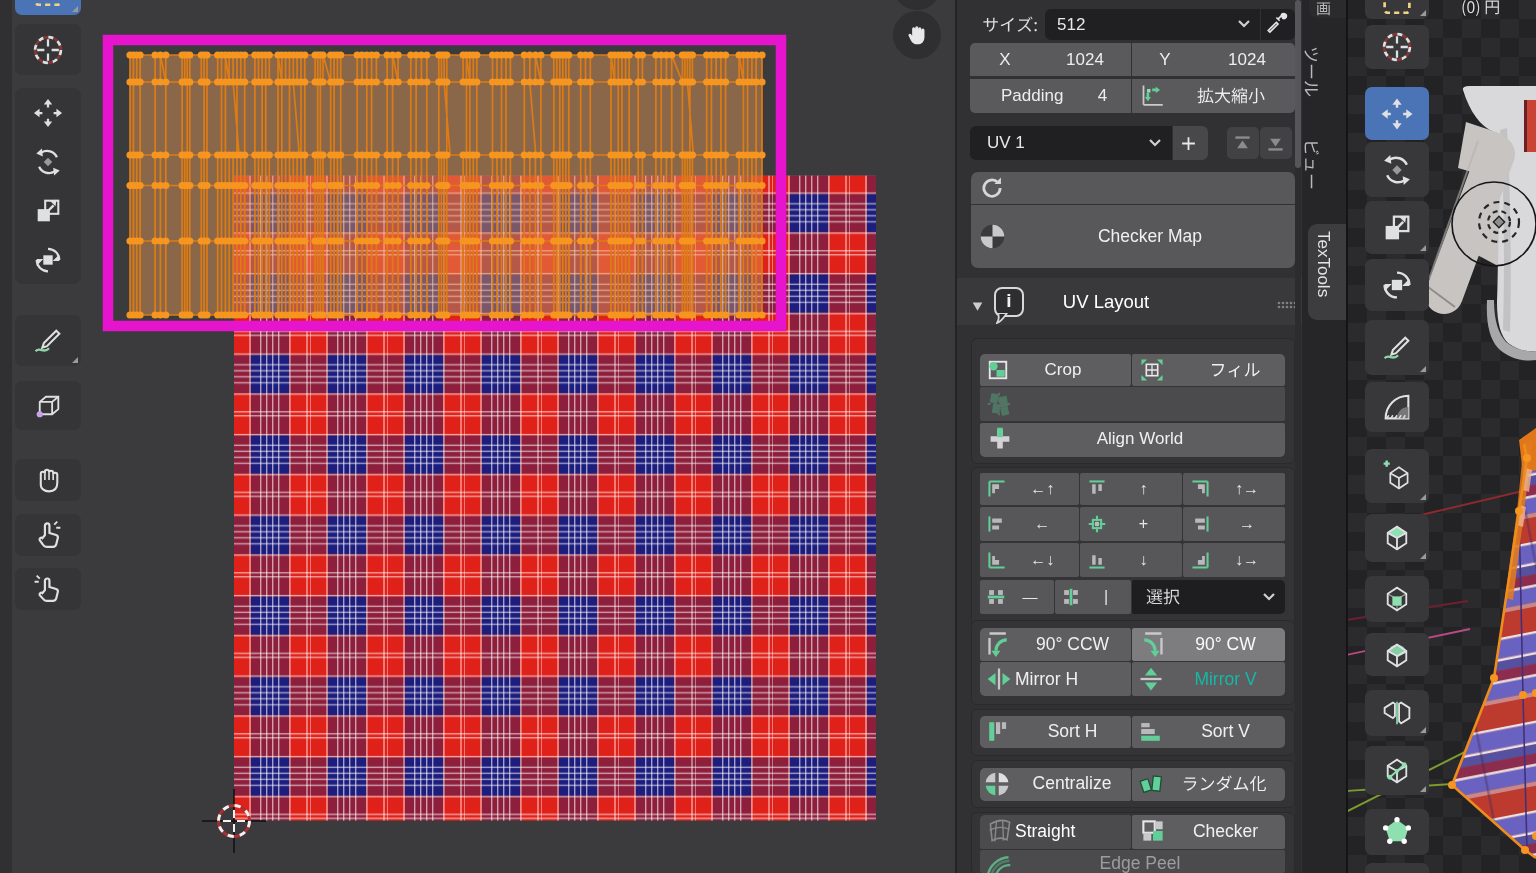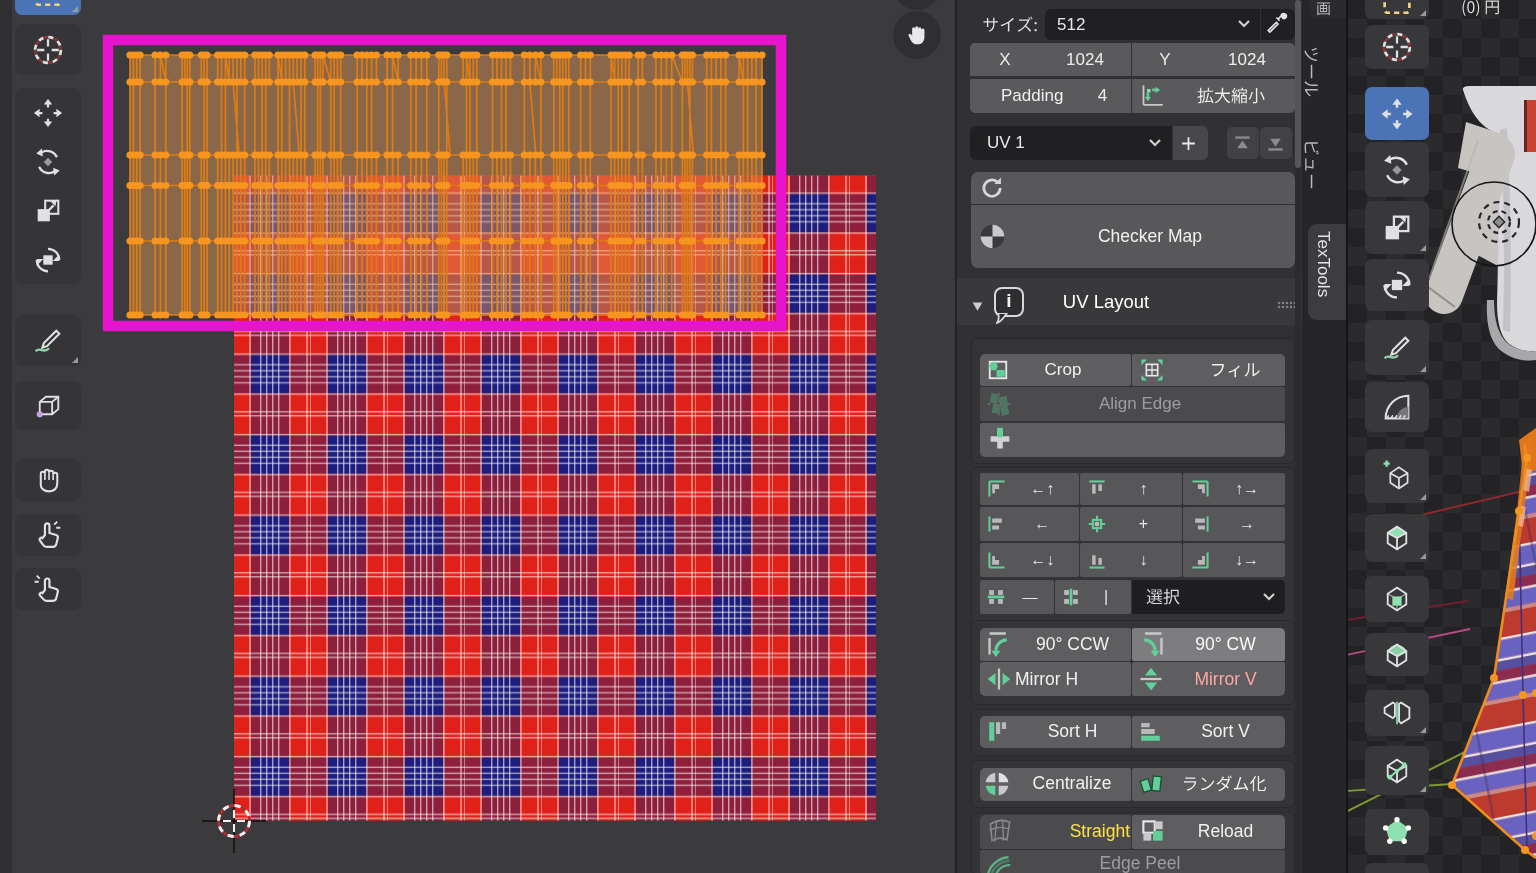--- a/index.html
+++ b/index.html
@@ -882,26 +882,26 @@
     <div class="abs" style="left:980px;top:387px;width:305px;height:34px;background:#4b4b4e;border-radius:2px"></div>
     <svg class="abs" style="left:984px;top:389px" width="30" height="30" viewBox="0 0 32 32">
       <g opacity="0.65">
         <rect x="7" y="5" width="8" height="10" fill="#4f8f6e" transform="rotate(12 11 10)"></rect>
         <rect x="16" y="8" width="9" height="11" fill="#4f8f6e" transform="rotate(-10 20 13)"></rect>
         <rect x="9" y="16" width="8" height="10" fill="#4f8f6e" transform="rotate(8 13 21)"></rect>
         <rect x="18" y="19" width="8" height="9" fill="#4f8f6e" transform="rotate(-14 22 23)"></rect>
         <path d="M4 16h24M16 4v24" stroke="#777" stroke-width="2" stroke-dasharray="3 4"></path>
       </g>
     </svg>
-    <div class="abs" style="left:1020px;top:387px;width:240px;height:34px;line-height:34px;font-size:17px;color:#9d9da0;text-align:center;font-weight:normal;white-space:nowrap">Align Edge</div>
     <div class="abs" style="left:980px;top:422.5px;width:305px;height:34px;background:#5e5e60;border-radius:2px 2px 5px 5px"></div>
     <svg class="abs" style="left:985px;top:424px" width="30" height="30" viewBox="0 0 32 32">
       <path d="M13 13V6h6v7h7v6h-7v7h-6v-7H6v-6z" fill="#d2d2d4"></path>
       <rect x="13" y="4" width="6" height="10" fill="#63cf98"></rect>
     </svg>
+    <div class="abs" style="left:1020px;top:422px;width:240px;height:34px;line-height:34px;font-size:17px;color:#f0f0f1;text-align:center;font-weight:normal;white-space:nowrap">Align World</div>
     <div class="abs" style="left:971px;top:467px;width:322px;height:159px;background:#343437;border:1px solid #2a2a2c;border-radius:6px"></div>
     <div class="abs" style="left:980px;top:473px;width:98.5px;height:32px;background:#57575a;border-radius:2px"></div>
     <svg class="abs" style="left:986px;top:478.0px" width="22" height="22" viewBox="0 0 32 32">
       <path d="M5 5h22M5 5v22" stroke="#63cf98" stroke-width="3"></path>
       <path d="M9 9h10v7h-6v6H9z" fill="#b9b9bb"></path>
     </svg>
     <div class="abs" style="left:1006px;top:473px;width:72.5px;height:32px;line-height:32px;font-size:16px;color:#e6e6e8;text-align:center;font-weight:normal;white-space:nowrap">←↑</div>
     <div class="abs" style="left:1079.5px;top:473px;width:102px;height:32px;background:#57575a;border-radius:2px"></div>
     <svg class="abs" style="left:1085.5px;top:478.0px" width="22" height="22" viewBox="0 0 32 32">
       <path d="M5 5h22" stroke="#63cf98" stroke-width="3"></path>
@@ -992,21 +992,21 @@
     <svg class="abs" style="left:985px;top:665px" width="28" height="28" viewBox="0 0 32 32">
       <path d="M16 4v24" stroke="#c9c9cb" stroke-width="2.6"></path>
       <path d="M12 9v14L3 16zM20 9v14l9-7z" fill="#63cf98"></path>
     </svg>
     <div class="abs" style="left:1015px;top:662px;width:115px;height:34px;line-height:34px;font-size:17.5px;color:#f0f0f1;text-align:left;font-weight:normal;white-space:nowrap">Mirror H</div>
     <div class="abs" style="left:1131.5px;top:662px;width:153.5px;height:34px;background:#5e5e60;border-radius:2px 2px 5px 2px"></div>
     <svg class="abs" style="left:1137px;top:665px" width="28" height="28" viewBox="0 0 32 32">
       <path d="M4 16h24" stroke="#c9c9cb" stroke-width="2.6"></path>
       <path d="M9 12h14l-7-9zM9 20h14l-7 9z" fill="#63cf98"></path>
     </svg>
-    <div class="abs" style="left:1168px;top:662px;width:115px;height:34px;line-height:34px;font-size:17.5px;color:#fca5a5;text-align:center;font-weight:normal;white-space:nowrap">Mirror V</div>
+    <div class="abs" style="left:1168px;top:662px;width:115px;height:34px;line-height:34px;font-size:17.5px;color:#14b8a6;text-align:center;font-weight:normal;white-space:nowrap">Mirror V</div>
     <div class="abs" style="left:971px;top:709px;width:322px;height:45px;background:#343437;border:1px solid #2a2a2c;border-radius:6px"></div>
     <div class="abs" style="left:980px;top:715.5px;width:150.5px;height:32.5px;background:#5e5e60;border-radius:5px 2px 2px 5px"></div>
     <svg class="abs" style="left:985px;top:718px" width="27" height="27" viewBox="0 0 32 32">
       <rect x="5" y="5" width="6" height="22" fill="#63cf98"></rect>
       <rect x="13" y="5" width="5" height="14" fill="#b9b9bb"></rect>
       <rect x="20" y="5" width="5" height="8" fill="#b9b9bb"></rect>
     </svg>
     <div class="abs" style="left:1015px;top:715px;width:115px;height:33px;line-height:33px;font-size:17.5px;color:#f0f0f1;text-align:center;font-weight:normal;white-space:nowrap">Sort H</div>
     <div class="abs" style="left:1131.5px;top:715.5px;width:153.5px;height:32.5px;background:#5e5e60;border-radius:2px 5px 5px 2px"></div>
     <svg class="abs" style="left:1137px;top:718px" width="27" height="27" viewBox="0 0 32 32">
@@ -1030,29 +1030,29 @@
       <rect x="16" y="8" width="9" height="16" fill="#63cf98" stroke="#1c5038" stroke-width="1.5" transform="rotate(6 20 16)"></rect>
     </svg>
     <div class="abs" style="left:971px;top:812px;width:322px;height:61px;background:#343437;border:1px solid #2a2a2c;border-radius:6px"></div>
     <div class="abs" style="left:980px;top:814.5px;width:150.5px;height:34px;background:#4b4b4e;border-radius:5px 2px 2px 2px"></div>
     <svg class="abs" style="left:986px;top:817px" width="28" height="28" viewBox="0 0 32 32">
       <g opacity="0.8">
         <path d="M5 8c8-5 16-5 22-2L24 26c-6-3-12-2-17 1z" fill="none" stroke="#9a9a9c" stroke-width="1.8"></path>
         <path d="M12 5l-2 23M19 4l1 23M4 15c8-4 16-4 23-1" fill="none" stroke="#9a9a9c" stroke-width="1.5"></path>
       </g>
     </svg>
-    <div class="abs" style="left:1015px;top:814px;width:115px;height:34px;line-height:34px;font-size:17.5px;color:#fde047;text-align:right;font-weight:normal;white-space:nowrap">Straight</div>
+    <div class="abs" style="left:1015px;top:814px;width:115px;height:34px;line-height:34px;font-size:17.5px;color:#ffffff;text-align:left;font-weight:normal;white-space:nowrap">Straight</div>
     <div class="abs" style="left:1131.5px;top:814.5px;width:153.5px;height:34px;background:#5e5e60;border-radius:2px 5px 2px 2px"></div>
     <svg class="abs" style="left:1139px;top:817px" width="28" height="28" viewBox="0 0 32 32">
       <rect x="5" y="5" width="13" height="13" fill="none" stroke="#e8e8ea" stroke-width="2.4"></rect>
       <rect x="18" y="5" width="9" height="9" fill="#c9c9cb"></rect>
       <rect x="5" y="18" width="9" height="9" fill="#c9c9cb"></rect>
       <rect x="16" y="16" width="11" height="11" fill="#63cf98"></rect>
     </svg>
-    <div class="abs" style="left:1168px;top:814px;width:115px;height:34px;line-height:34px;font-size:17.5px;color:#f0f0f1;text-align:center;font-weight:normal;white-space:nowrap">Reload</div>
+    <div class="abs" style="left:1168px;top:814px;width:115px;height:34px;line-height:34px;font-size:17.5px;color:#f0f0f1;text-align:center;font-weight:normal;white-space:nowrap">Checker</div>
     <div class="abs" style="left:980px;top:850px;width:305px;height:23px;background:#4b4b4e;border-radius:2px"></div>
     <svg class="abs" style="left:984px;top:852px" width="28" height="28" viewBox="0 0 32 32">
       <g opacity="0.75">
         <path d="M4 28A26 26 0 0 1 28 6" fill="none" stroke="#63cf98" stroke-width="2.6"></path>
         <path d="M8 29A22 22 0 0 1 29 10" fill="none" stroke="#4f8f6e" stroke-width="2.6"></path>
         <path d="M13 30A16 16 0 0 1 30 15" fill="none" stroke="#63cf98" stroke-width="2.6"></path>
       </g>
     </svg>
     <div class="abs" style="left:1020px;top:846px;width:240px;height:34px;line-height:34px;font-size:17.5px;color:#9d9da0;text-align:center;font-weight:normal;white-space:nowrap">Edge Peel</div>
     <div class="abs" style="left:1295px;top:0;width:6px;height:873px;background:#2c2c2e"></div>

